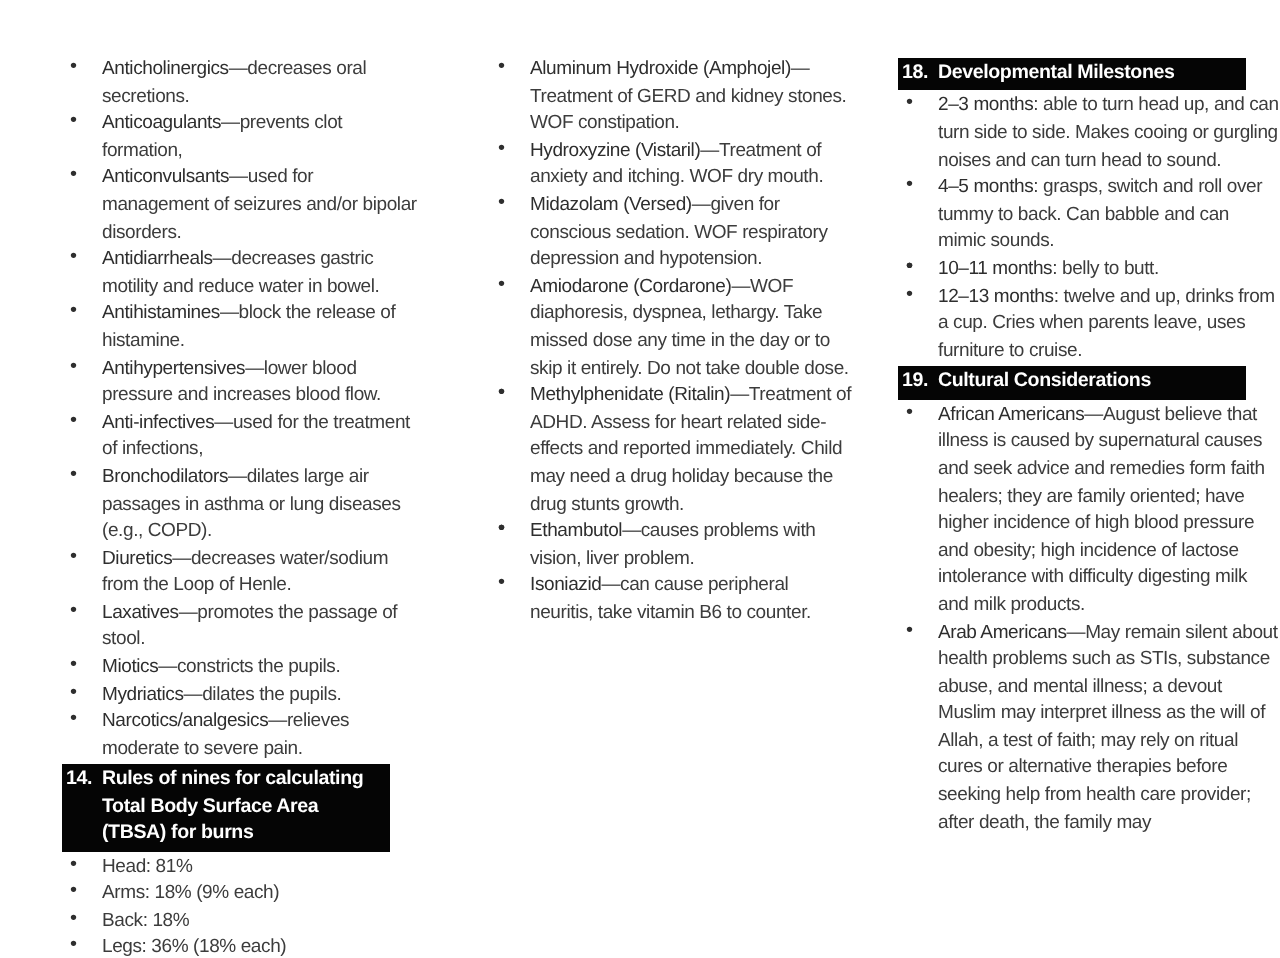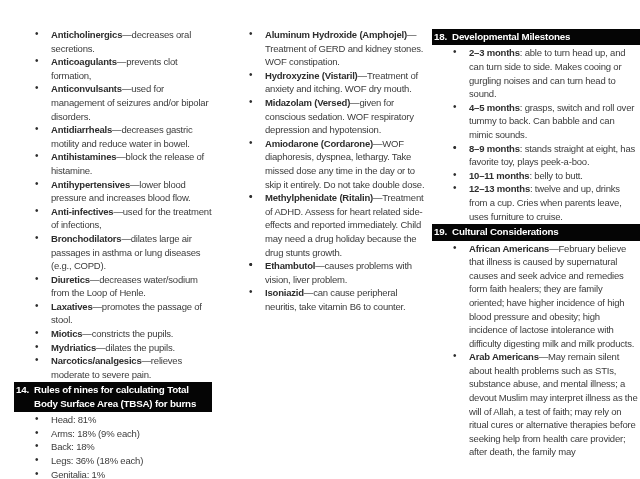--- a/index.html
+++ b/index.html
@@ -26,30 +26,30 @@
   }
   .col{flex:0 0 auto;}
   .col-1{width:198px;}
   .col-2{width:198px;margin-left:16px;}
   .col-3{width:208px;margin-left:6px;}
   .item{position:relative;padding-left:37px;}
   .item .dot{
     position:absolute;left:21px;top:-1px;
     font-size:10px;color:var(--term);
   }
-  .item b, .item .lead{font-weight:bold;color:var(--term);margin-top:12px;}
+  .item b, .item .lead{font-weight:normal;color:var(--term);margin-top:12px;}
   .cont{padding-left:37px;}
   .section{
     display:flex;
     background:var(--bar-bg);
     color:var(--bar-fg);
     font-weight:bold;
     font-size:9.8px;line-height:13.4px;
     padding:1px 4px 2px 2px;
-    margin:1px 0;
+    margin:1px 17px;
   }
   .section .num{flex:0 0 18px;text-align:left;}
   .section .title{flex:1;}
 </style>
 </head>
 <body>
 
 <div class="page">
   <div class="col col-1">
       <div class="item"><span class="dot">•</span><span><b>Anticholinergics</b><span>—</span><span>decreases oral secretions.</span></span></div>
@@ -88,23 +88,23 @@
       <div class="item"><span class="dot">•</span><span><b>Isoniazid</b><span>—</span><span>can cause peripheral neuritis, take vitamin B6 to counter.</span></span></div>
     </div>
   <div class="col col-3">
       <div class="section">
         <span class="num">18.</span>
         <span class="title">Developmental Milestones</span>
       </div>
       <div class="item"><span class="dot">•</span><span><b>2–3 months</b><span>: </span><span>able to turn head up, and can turn side to side. Makes cooing or gurgling noises and can turn head to sound.</span></span></div>
       <div class="item"><span class="dot">•</span><span><b>4–5 months</b><span>: </span><span>grasps, switch and roll over tummy to back. Can babble and can mimic sounds.</span></span></div>
       <div class="item"><span class="dot">•</span></div>
-      <div class="item"><span class="dot">•</span><span><b>8–9 months</b><span>: </span><span>stands straight at eight, has favorite toy, plays peek-a-boo.</span></span></div>
+      <div class="item"><span class="dot">•</span></div>
       <div class="item"><span class="dot">•</span><span><b>10–11 months</b><span>: </span><span>belly to butt.</span></span></div>
       <div class="item"><span class="dot">•</span><span><b>12–13 months</b><span>: </span><span>twelve and up, drinks from a cup. Cries when parents leave, uses furniture to cruise.</span></span></div>
       <div class="section">
         <span class="num">19.</span>
         <span class="title">Cultural Considerations</span>
       </div>
-      <div class="item"><span class="dot">•</span><span><b>African Americans</b><span>—</span><span>February believe that illness is caused by supernatural causes and seek advice and remedies form faith healers; they are family oriented; have higher incidence of high blood pressure and obesity; high incidence of lactose intolerance with difficulty digesting milk and milk products.</span></span></div>
+      <div class="item"><span class="dot">•</span><span><b>African Americans</b><span>—</span><span>August believe that illness is caused by supernatural causes and seek advice and remedies form faith healers; they are family oriented; have higher incidence of high blood pressure and obesity; high incidence of lactose intolerance with difficulty digesting milk and milk products.</span></span></div>
       <div class="item"><span class="dot">•</span><span><b>Arab Americans</b><span>—</span><span>May remain silent about health problems such as STIs, substance abuse, and mental illness; a devout Muslim may interpret illness as the will of Allah, a test of faith; may rely on ritual cures or alternative therapies before seeking help from health care provider; after death, the family may</span></span></div>
     </div>
 </div>
 
 </body></html>

